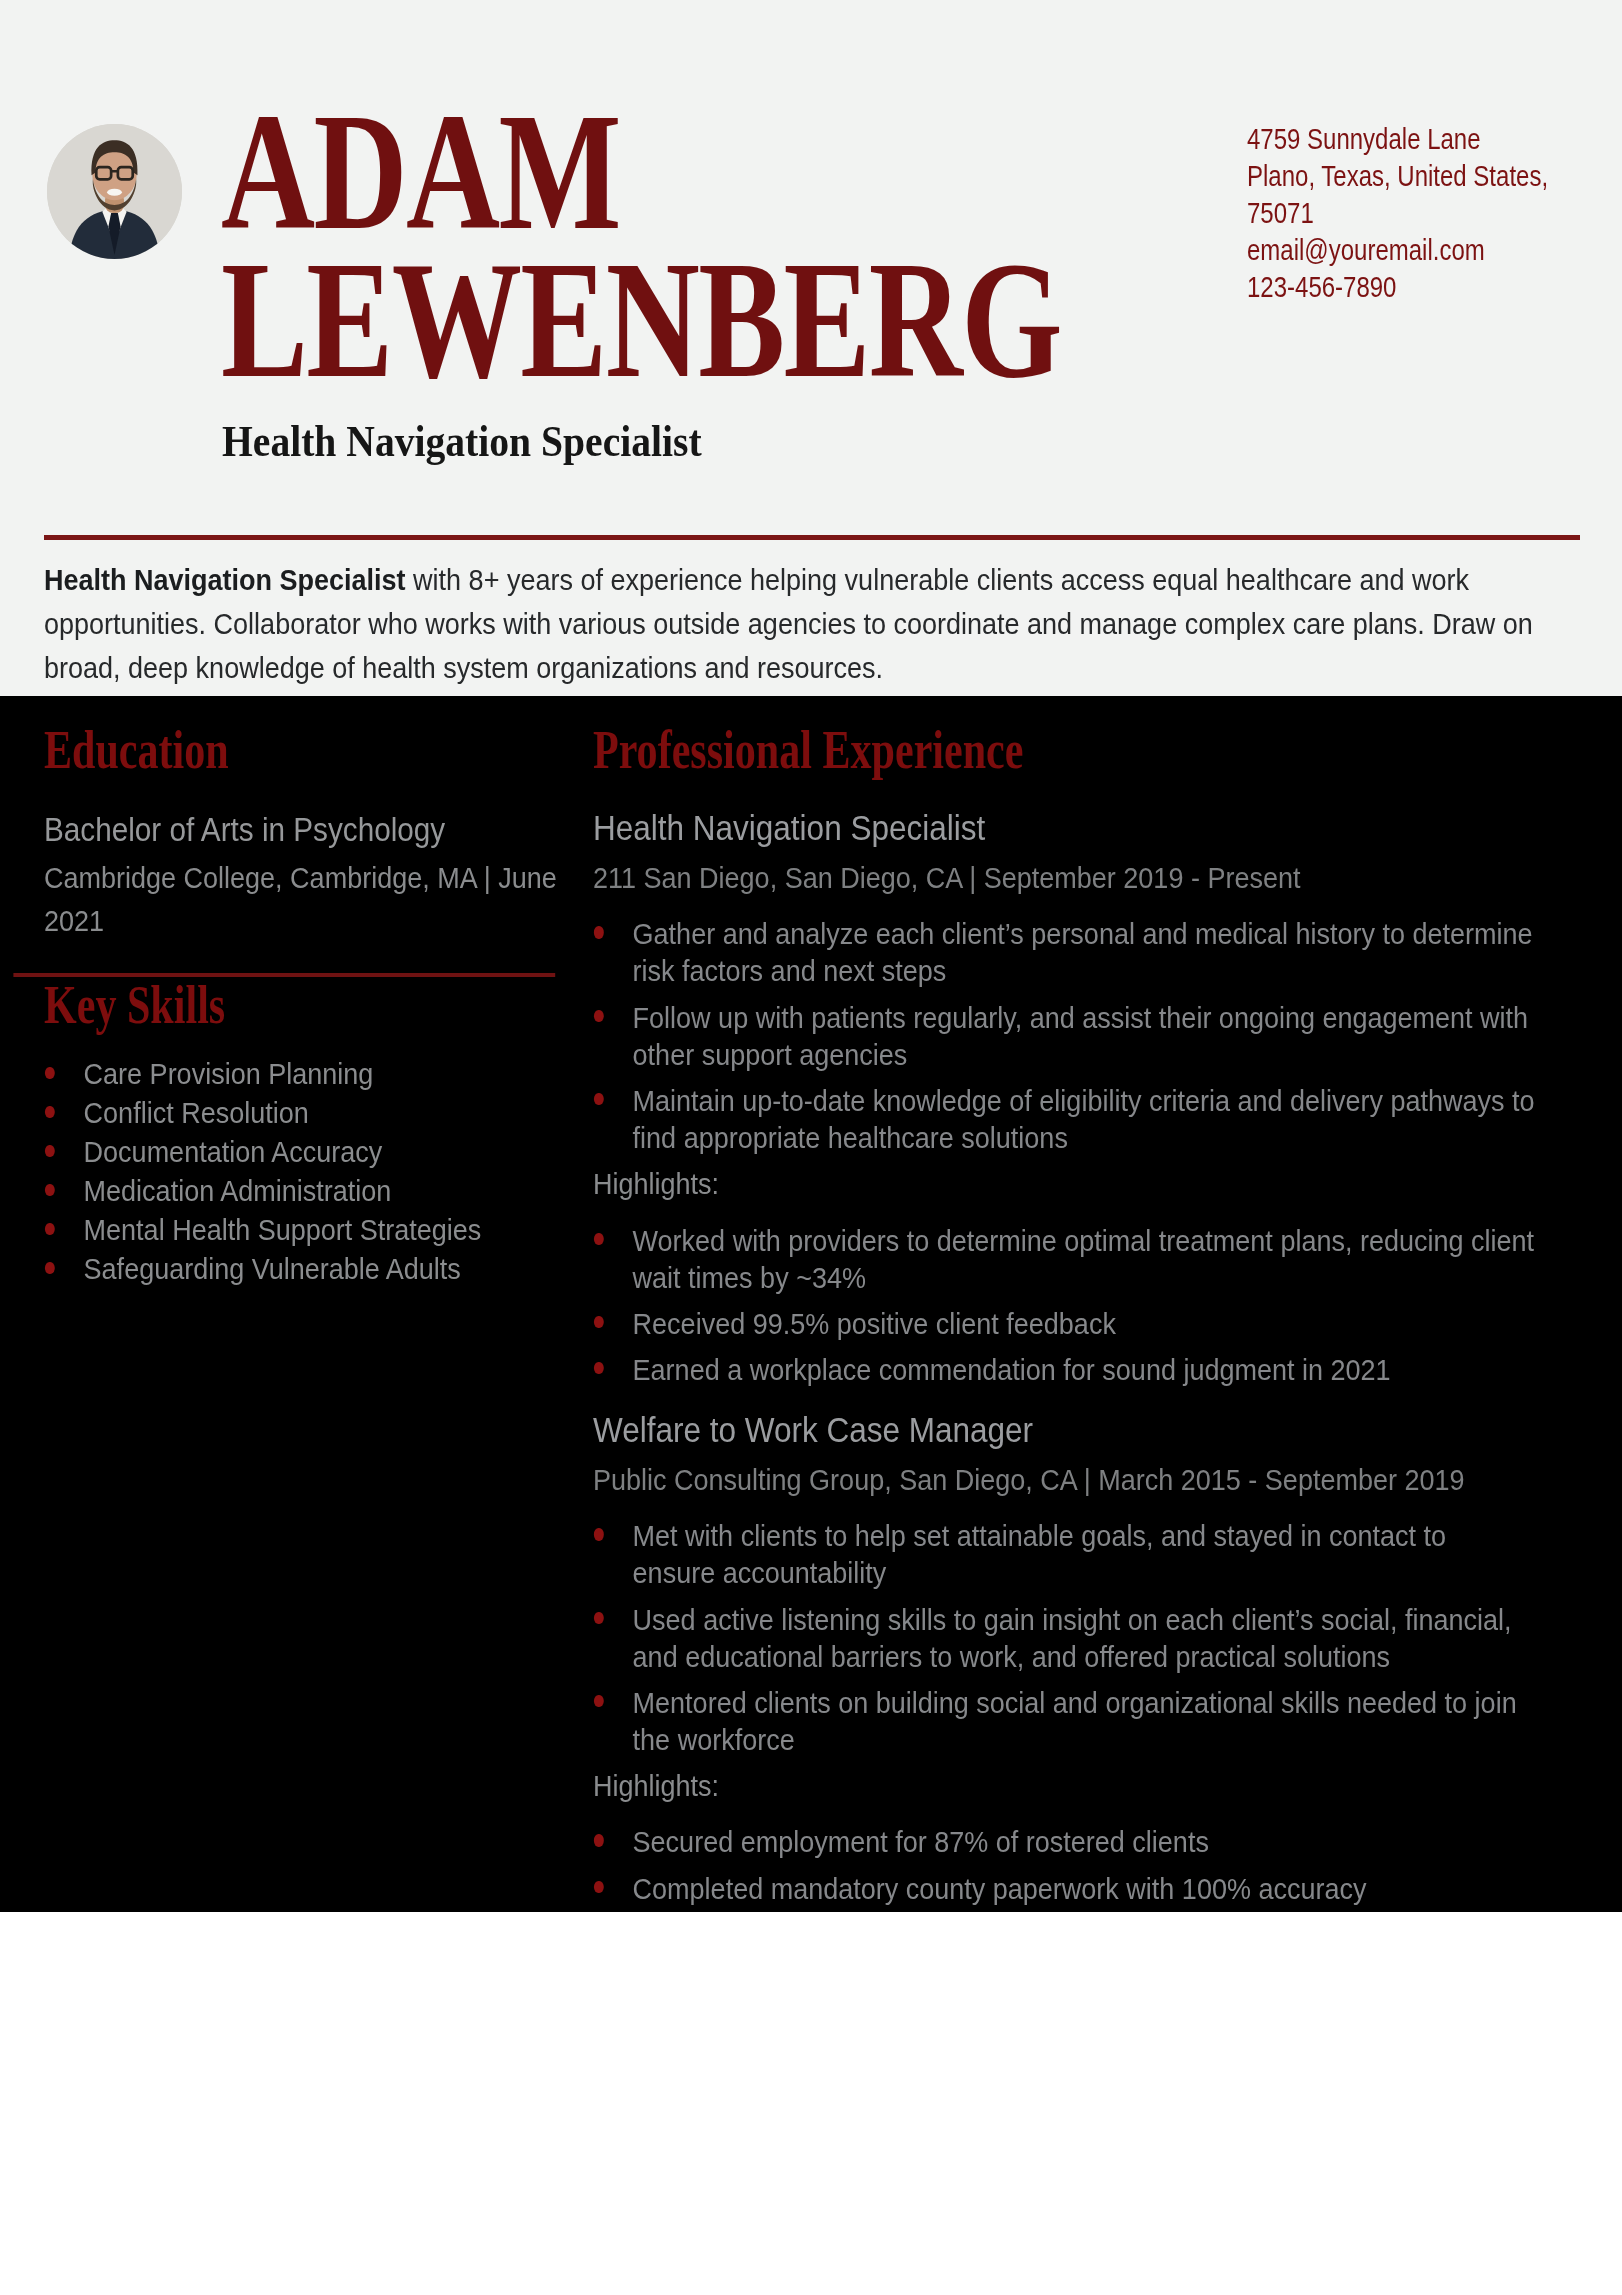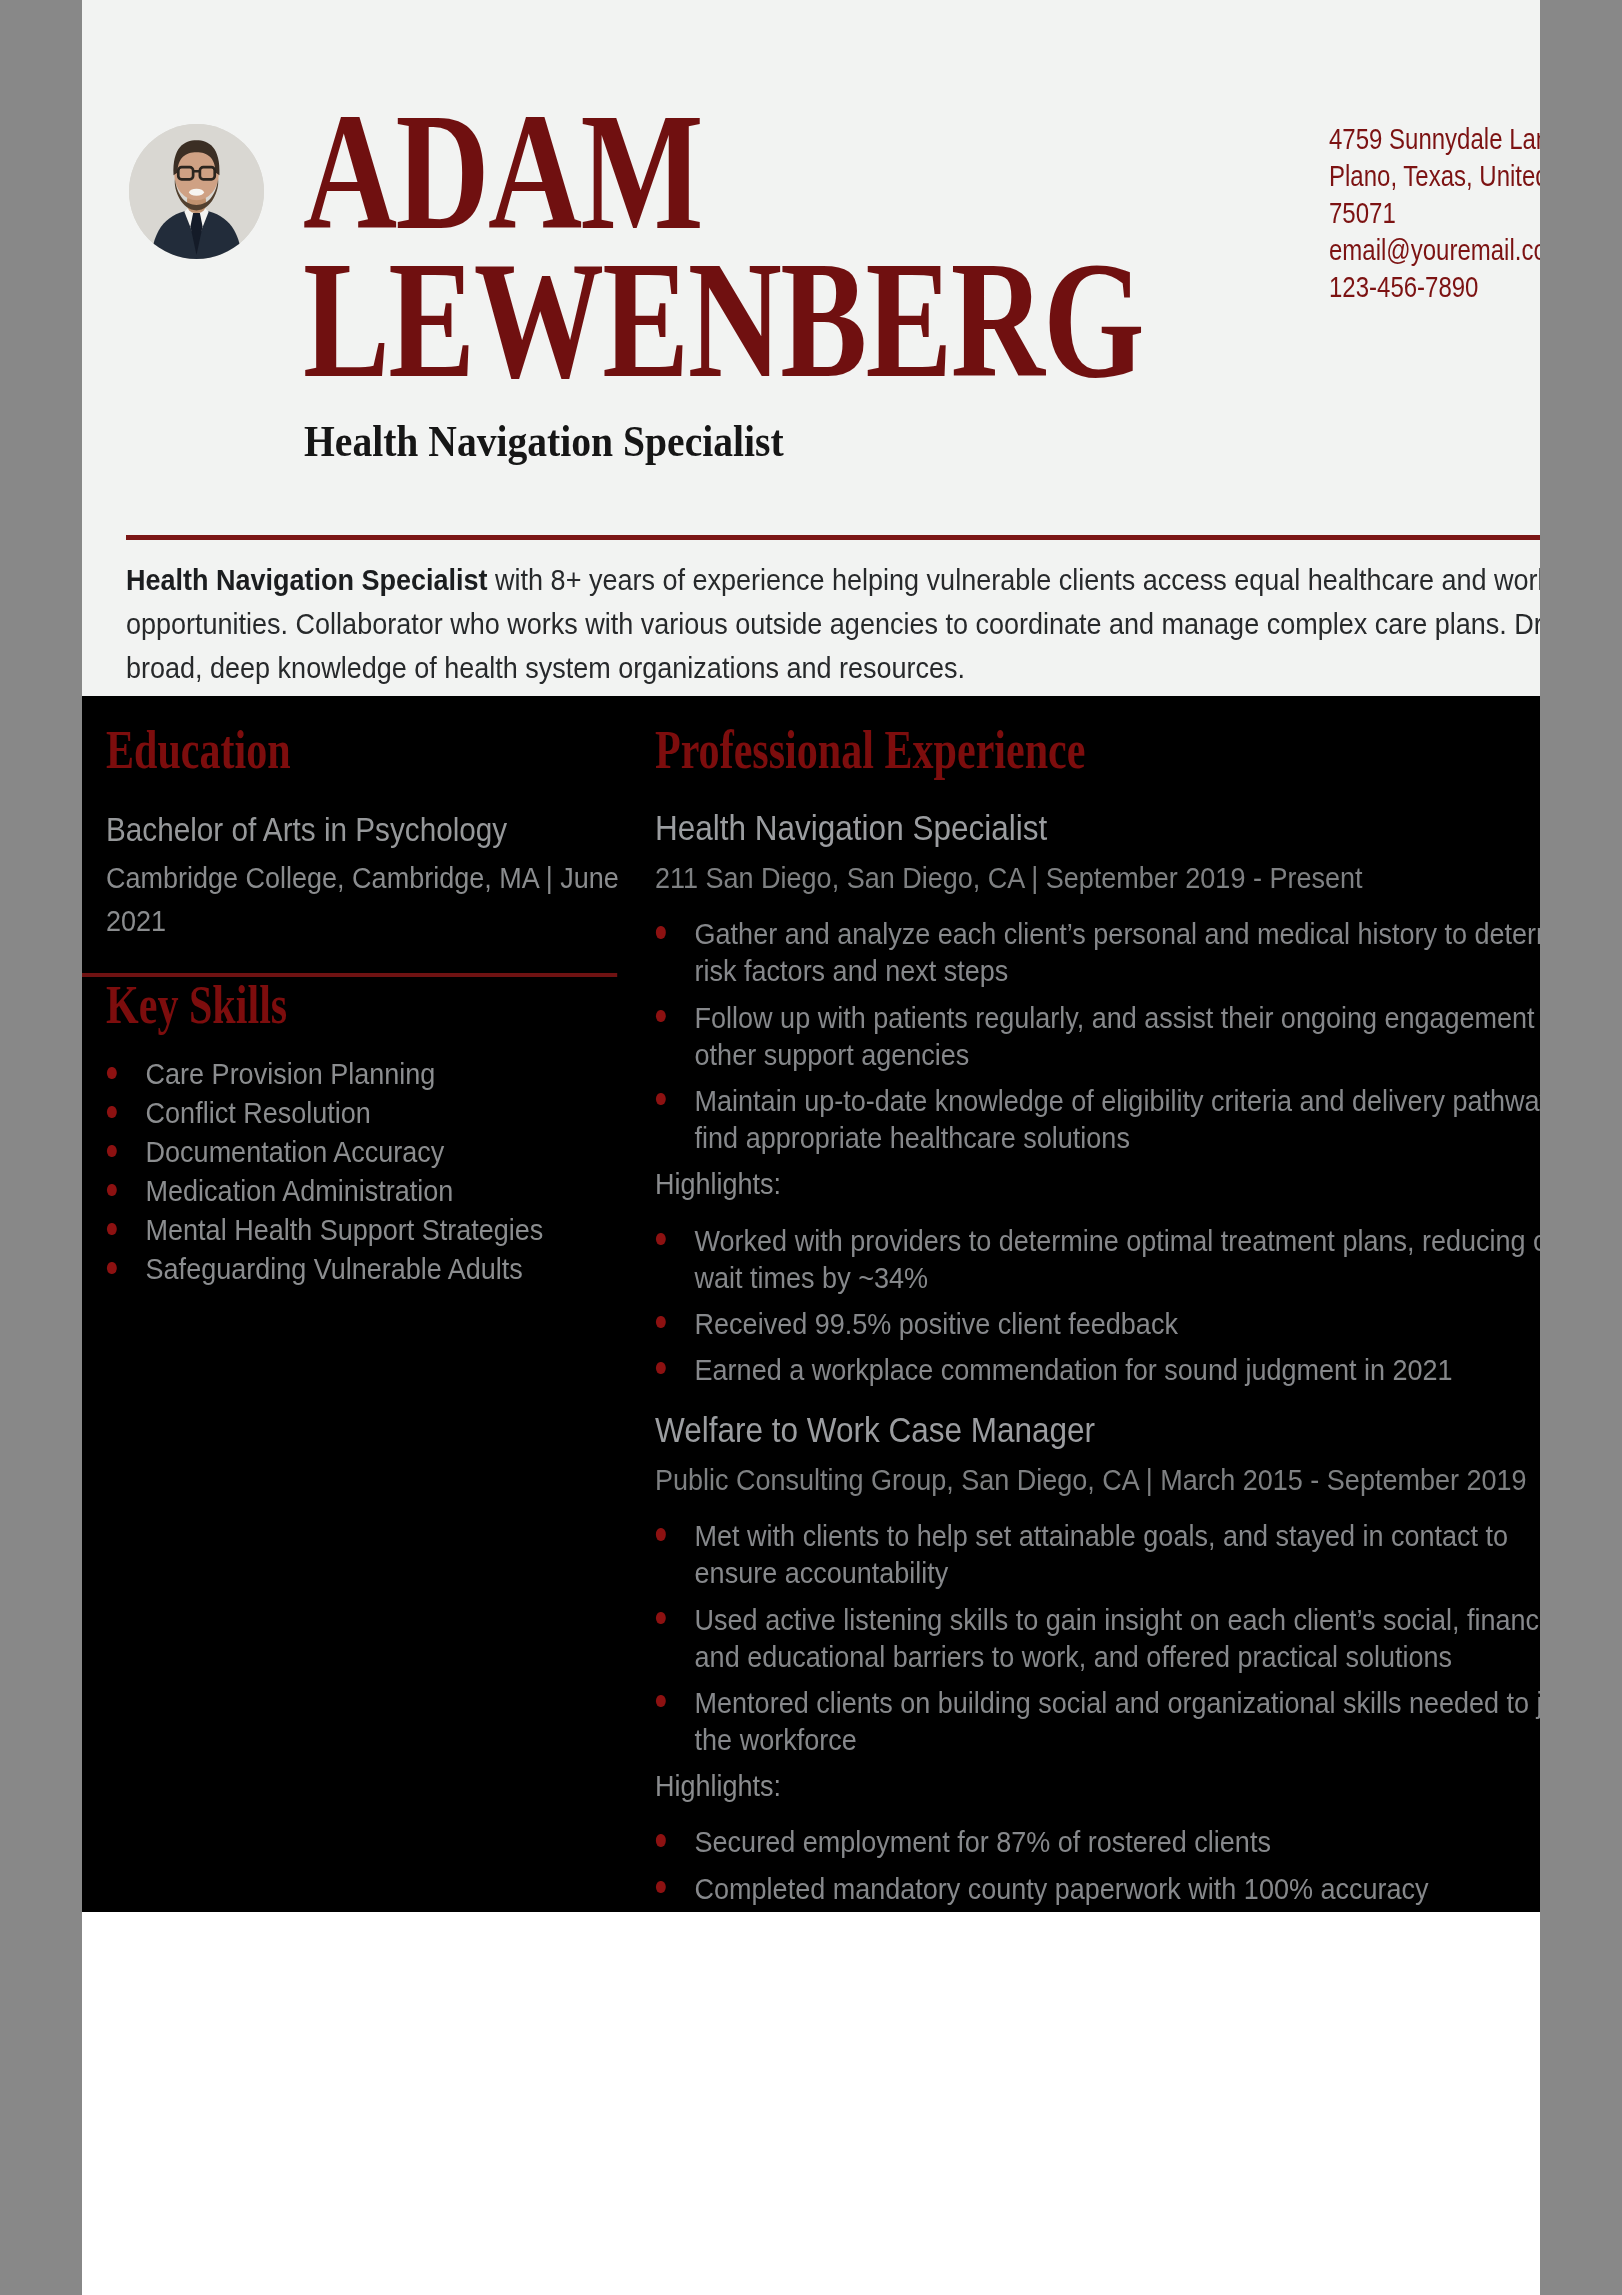--- a/index.html
+++ b/index.html
@@ -1,17 +1,17 @@
 <!DOCTYPE html>
 <html style="font-size:10.5px"><head>
 <meta charset="utf-8">
 <style>
   html,body{margin:0;padding:0;background:#888;}
   .page{
-    position:relative;width:1458px;height:2295px;margin:0 auto;
+    position:relative;width:1622px;height:2295px;margin:0 auto;
     background:#ffffff;overflow:hidden;
     font-family:"Liberation Sans",sans-serif;
   }
   
   .header{position:relative;width:100%;height:696px;background:#f2f3f2;}
   .avatar{
     position:absolute;left:47px;top:124px;width:135px;height:135px;
     border-radius:50%;overflow:hidden;background:#d9d7d2;
   }
   .avatar svg{display:block;width:100%;height:100%;}
@@ -40,21 +40,21 @@
   .summary{
     position:absolute;left:44px;top:558px;width:1709px;margin:0;
     font-size:30px;line-height:44px;color:#27292b;
     transform:scaleX(0.9);transform-origin:left top;
   }
   .summary b{color:#1b1d1f;}
   
   .main{
     box-sizing:border-box;display:flex;align-items:flex-start;
     width:100%;height:1216px;background:#000000;
-    padding:26px 0 0 24px;overflow:hidden;
+    padding:26px 0 0 44px;overflow:hidden;
   }
   .col-left{
     flex:none;width:573px;
     transform:scaleX(0.9);transform-origin:left top;
   }
   .col-right{
     flex:none;width:1047px;margin-left:-24px;
     transform:scaleX(0.9);transform-origin:left top;
   }
   h2.section{

